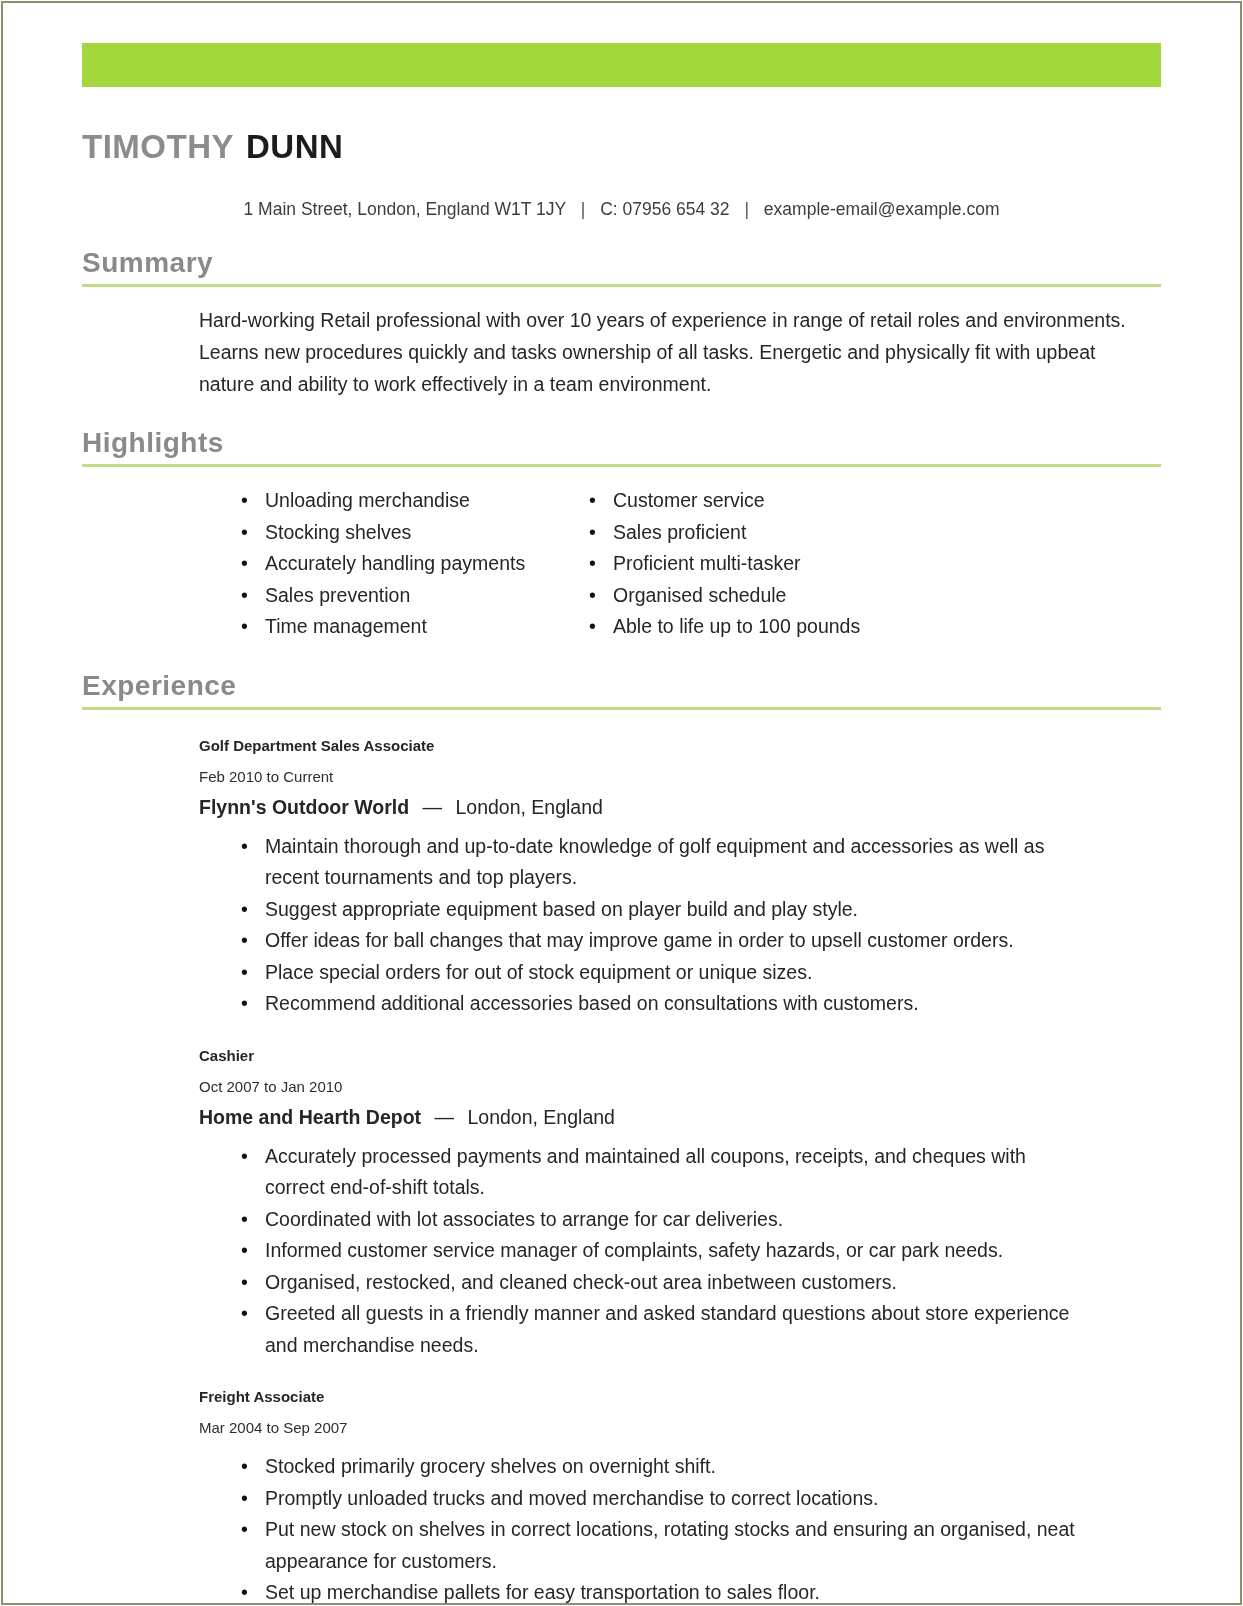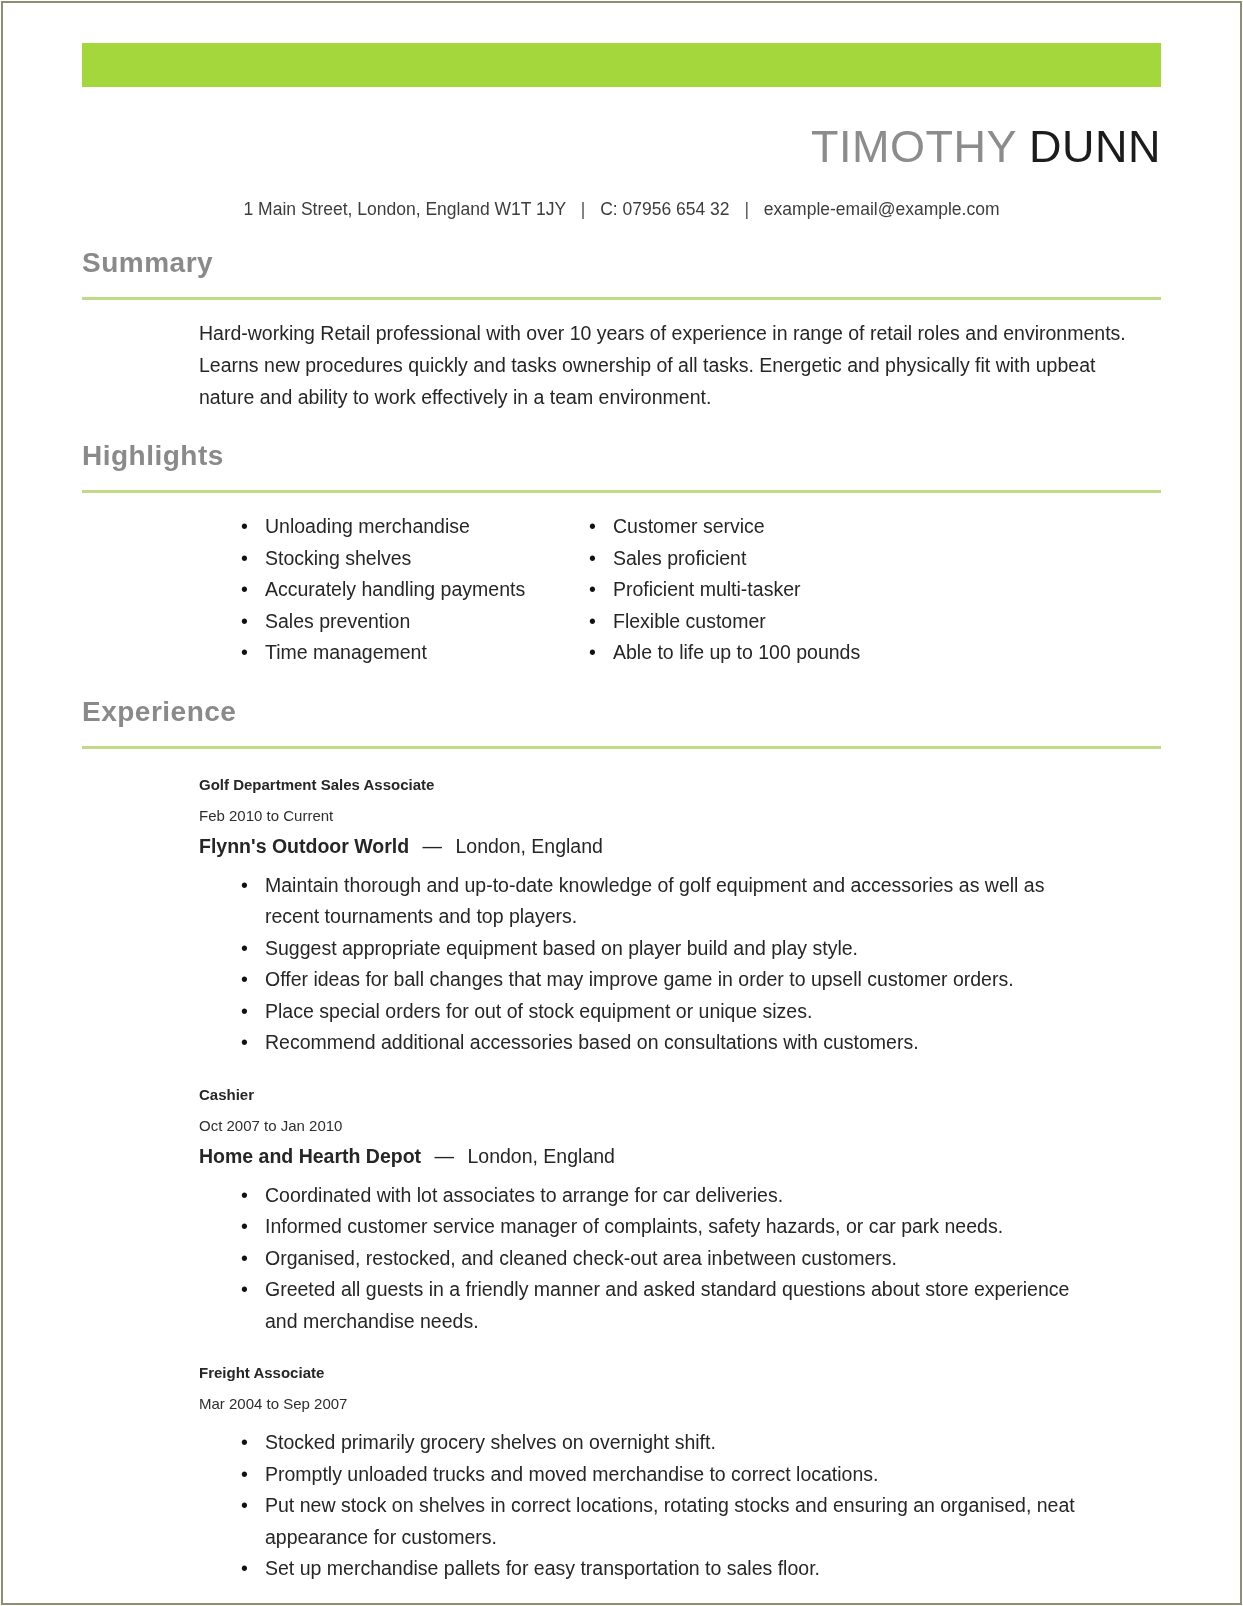--- a/index.html
+++ b/index.html
@@ -22,36 +22,36 @@
     position:absolute;inset:1px;
     border:2px solid var(--page-border);
     overflow:hidden;
   }
   .content{padding:0 79px;}
   .accent-bar{
     margin-top:40px;height:44px;width:100%;
     background:var(--accent-bar);
   }
   .name{
-    margin-top:34px;text-align:right;
-    font-size:45px;font-weight:normal;line-height:52px;
+    margin-top:34px;text-align:left;
+    font-size:33px;font-weight:bold;line-height:52px;
     letter-spacing:0.5px;white-space:nowrap;
   }
   .name .first{color:var(--name-first);margin-right:12px;}
   .name .last{color:var(--name-last);}
   .contact{
     margin-top:26px;text-align:center;
     font-size:17.5px;color:#3d3d3d;white-space:nowrap;
   }
   .contact .sep{margin:0 10px;color:#555;}
   .section-title{
     margin-top:27px;
     font-size:28px;font-weight:bold;color:var(--heading-text);
     letter-spacing:0.5px;
-    padding-bottom:18px;
+    padding-bottom:5px;
     border-bottom:3px solid var(--section-underline);
   }
   .summary-text{
     margin:17px 0 0 117px;width:930px;
     font-size:19.5px;line-height:32px;
   }
   .highlights-cols{
     margin:18px 0 0 157px;display:flex;
   }
   .highlights-cols ul{list-style:none;width:348px;}
@@ -107,21 +107,21 @@
           <li>Unloading merchandise</li>
           <li>Stocking shelves</li>
           <li>Accurately handling payments</li>
           <li>Sales prevention</li>
           <li>Time management</li>
         </ul>
       <ul>
           <li>Customer service</li>
           <li>Sales proficient</li>
           <li>Proficient multi-tasker</li>
-          <li>Flexible customer</li>
+          <li>Organised schedule</li>
           <li>Able to life up to 100 pounds</li>
         </ul>
     </div>
 
     <h2 class="section-title">Experience</h2>
 
     <div class="job">
       <div class="job-header">
         <span class="job-title">Golf Department Sales Associate</span>
         <span class="job-dates">Feb 2010 to Current</span>
@@ -144,20 +144,21 @@
       <div class="job-header">
         <span class="job-title">Cashier</span>
         <span class="job-dates">Oct 2007 to Jan 2010</span>
       </div>
       <div class="job-companyline">
         <span class="job-company">Home and Hearth Depot</span>
         <span class="company-sep">—</span>
         <span>London, England</span>
       </div>
       <ul>
+          <li>Accurately processed payments and maintained all coupons, receipts, and cheques with correct end-of-shift totals.</li>
           <li>Coordinated with lot associates to arrange for car deliveries.</li>
           <li>Informed customer service manager of complaints, safety hazards, or car park needs.</li>
           <li>Organised, restocked, and cleaned check-out area inbetween customers.</li>
           <li>Greeted all guests in a friendly manner and asked standard questions about store experience and merchandise needs.</li>
         </ul>
     </div>
 
     <div class="job">
       <div class="job-header">
         <span class="job-title">Freight Associate</span>

